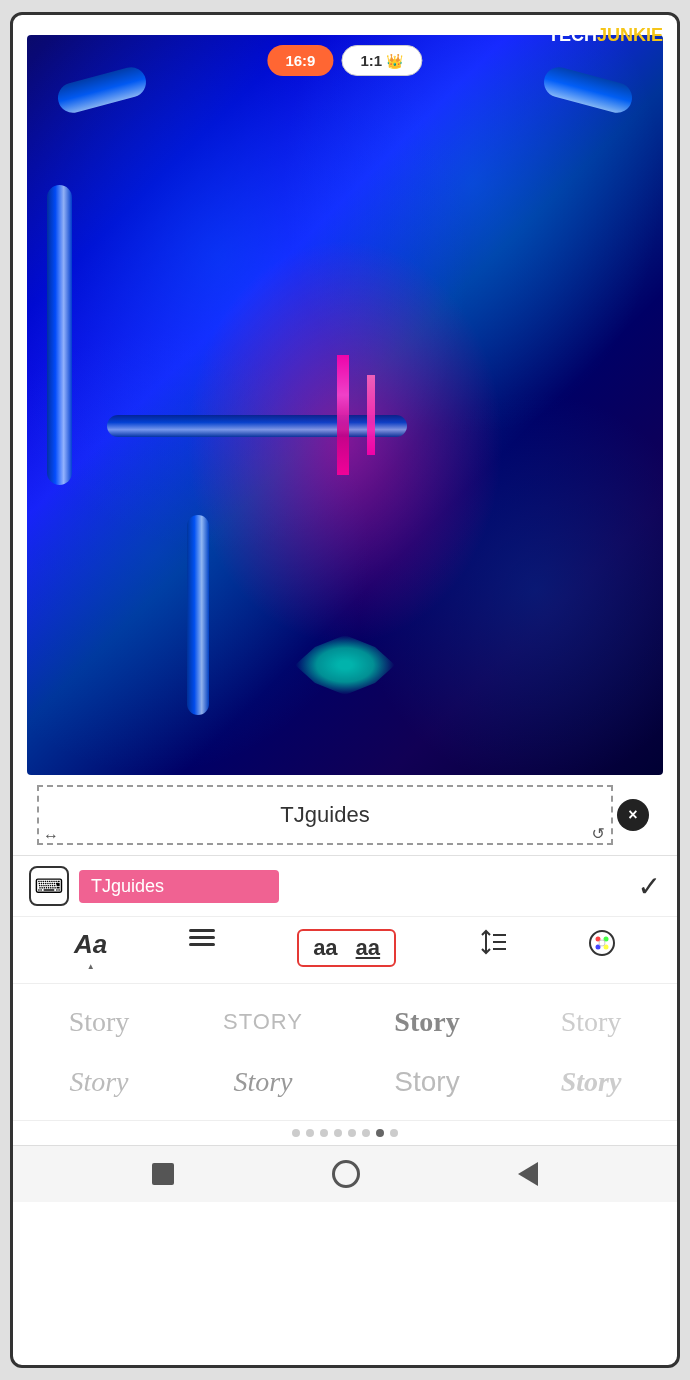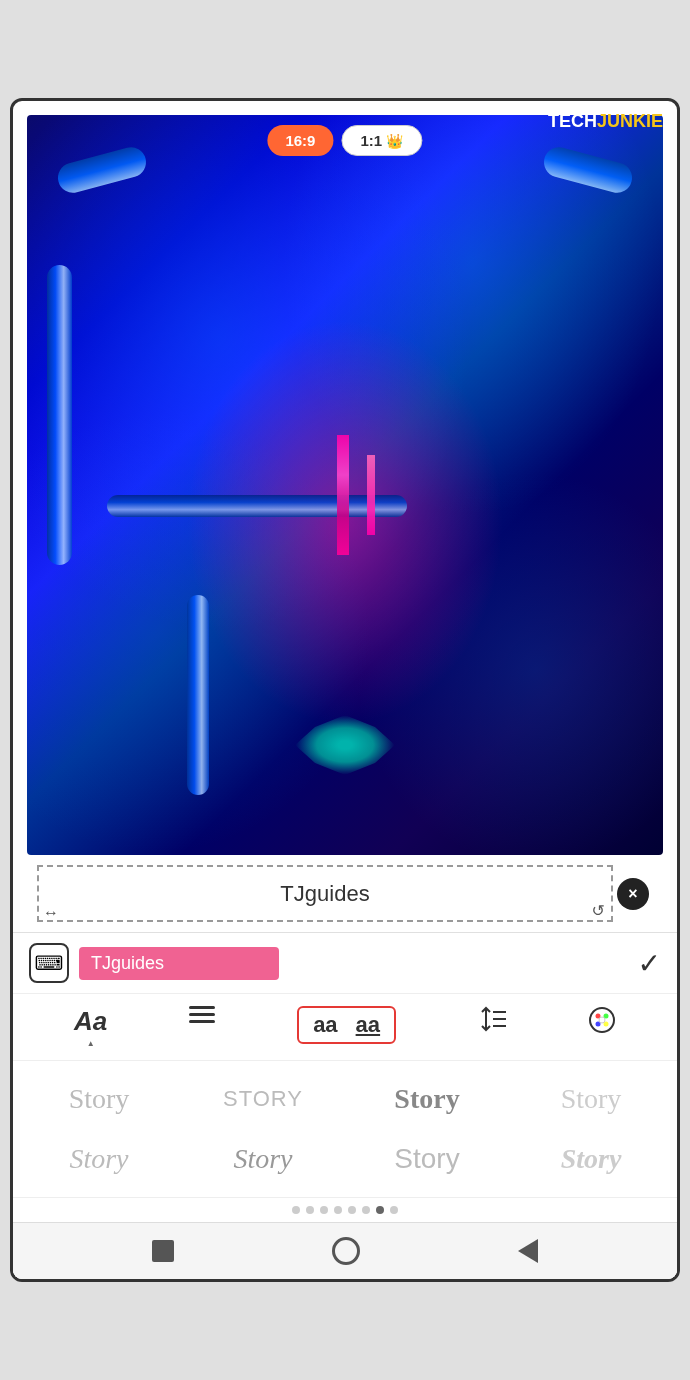--- a/index.html
+++ b/index.html
@@ -10,21 +10,21 @@
       background: #e0e0e0;
       display: flex;
       align-items: center;
       justify-content: center;
       font-family: sans-serif;
       overflow: hidden;
     }
 
     .phone-frame {
       width: 670px;
-      height: 1184px;
+      height: 1356px;
       background: #fff;
       border-radius: 12px;
       border: 3px solid #333;
       overflow: hidden;
       display: flex;
       flex-direction: column;
       position: relative;
     }
 
     
@@ -41,21 +41,21 @@
       color: #fff;
     }
     .watermark-junkie {
       color: #f5c518;
     }
 
     
     .image-container {
       position: relative;
       flex: 0 0 auto;
-      margin: 14px 14px 0 14px;
+      margin: 20px 14px 0 14px;
     }
 
     .main-image {
       width: 100%;
       height: 740px;
       background: linear-gradient(135deg, #0a0a6b 0%, #0000cc 20%, #1a1aff 35%, #003399 50%, #000066 65%, #110055 80%, #000033 100%);
       border-radius: 4px;
       overflow: hidden;
       position: relative;
       display: flex;

